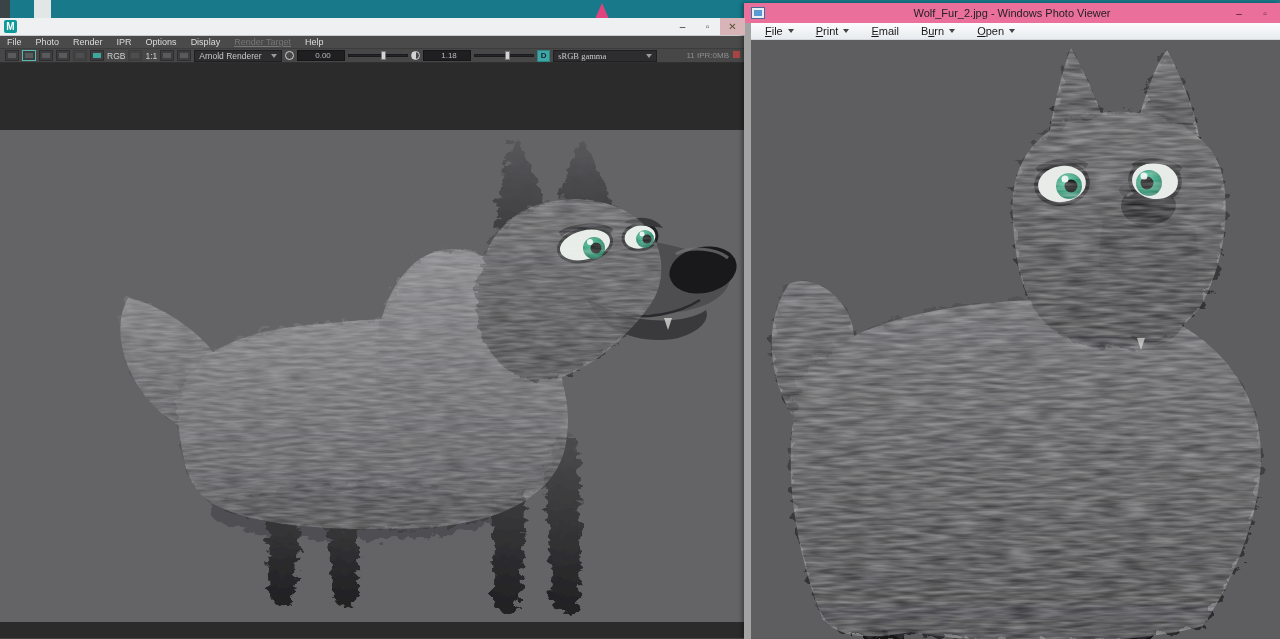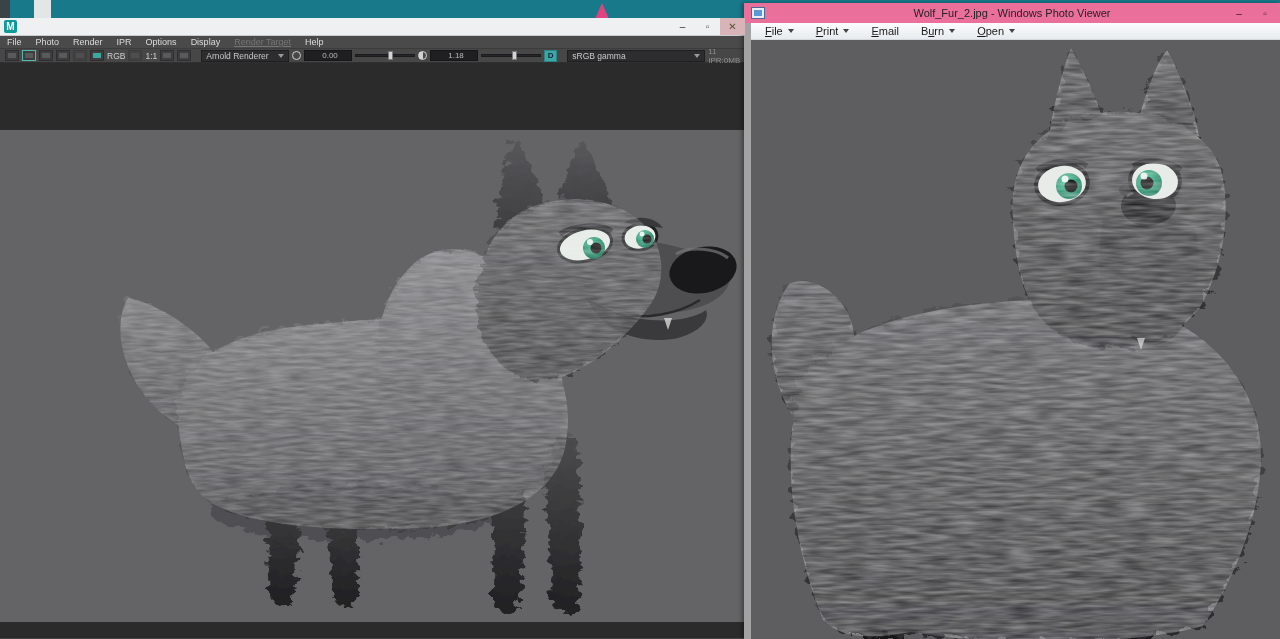--- a/index.html
+++ b/index.html
@@ -31,25 +31,25 @@
 
   .maya-toolbar { height:14px; background:#474747; display:flex; align-items:center; gap:3px; padding:0 5px;
                   font-size:8.5px; color:#c9c9c9; border-bottom:1px solid #303030; }
   .ticon { width:14px; height:11px; background:#3d3d3f; border:1px solid #2e2e30; position:relative; flex:0 0 auto; }
   .ticon::after { content:""; position:absolute; left:2px; top:2px; right:2px; bottom:2px; background:#585a5c; }
   .ticon.sel { border-color:#58b8b2; }
   .ticon.teal::after { background:#3fa69c; }
   .ticon.dim  { opacity:.4; }
   .tlabel { color:#cfcfcf;text-align:right; }
   .tdrop { height:12px; background:#2d2d2f; border:1px solid #1f1f21; color:#c9c9c9; display:flex; align-items:center;
-           padding:0 4px; gap:4px; flex:0 0 auto;margin-left:7px; }
+           padding:0 4px; gap:4px; flex:0 0 auto; }
   .tdrop .caret { width:0; height:0; border-left:3px solid transparent; border-right:3px solid transparent;
                   border-top:4px solid #9a9a9c; margin-left:auto; }
   .tdrop.renderer { width:88px; }
-  .tdrop.colorspace { width:138px; }
+  .tdrop.colorspace { width:104px;font-family:Liberation Serif, serif; }
   .ring { width:9px; height:9px; border:1.5px solid #d2d2d4; border-radius:50%; flex:0 0 auto; }
   .halfring { width:9px; height:9px; border:1.5px solid #d2d2d4; border-radius:50%;
               background:linear-gradient(90deg,#d2d2d4 50%,transparent 50%); flex:0 0 auto; }
   .tval { width:48px; height:11px; background:#1f1f21; border:1px solid #161618; color:#b9b9bb;
           font-size:8px; display:flex; align-items:center; padding-left:17px; flex:0 0 auto; }
   .tslider { width:60px; height:3px; background:#26262a; border:1px solid #1b1b1d; position:relative; flex:0 0 auto; }
   .tslider .handle { position:absolute; top:-4px; width:5px; height:9px; background:#d4d4d6; border:1px solid #7a7a7c; }
   .dbtn { width:13px; height:12px; background:#3fa6a6; color:#123; font-size:8px; font-weight:bold; border:1px solid #2c8585;
           display:flex; align-items:center; justify-content:center; flex:0 0 auto; }
   .tstatus { margin-left:auto; color:#8f8f91; font-size:8px; display:flex; gap:4px; }

